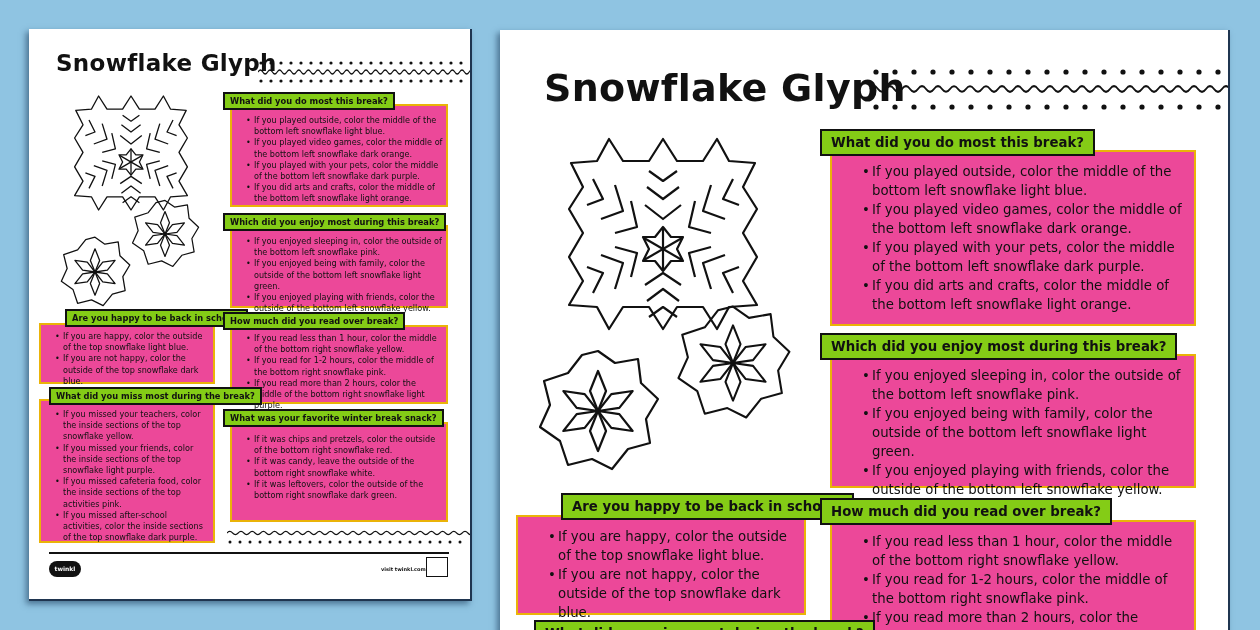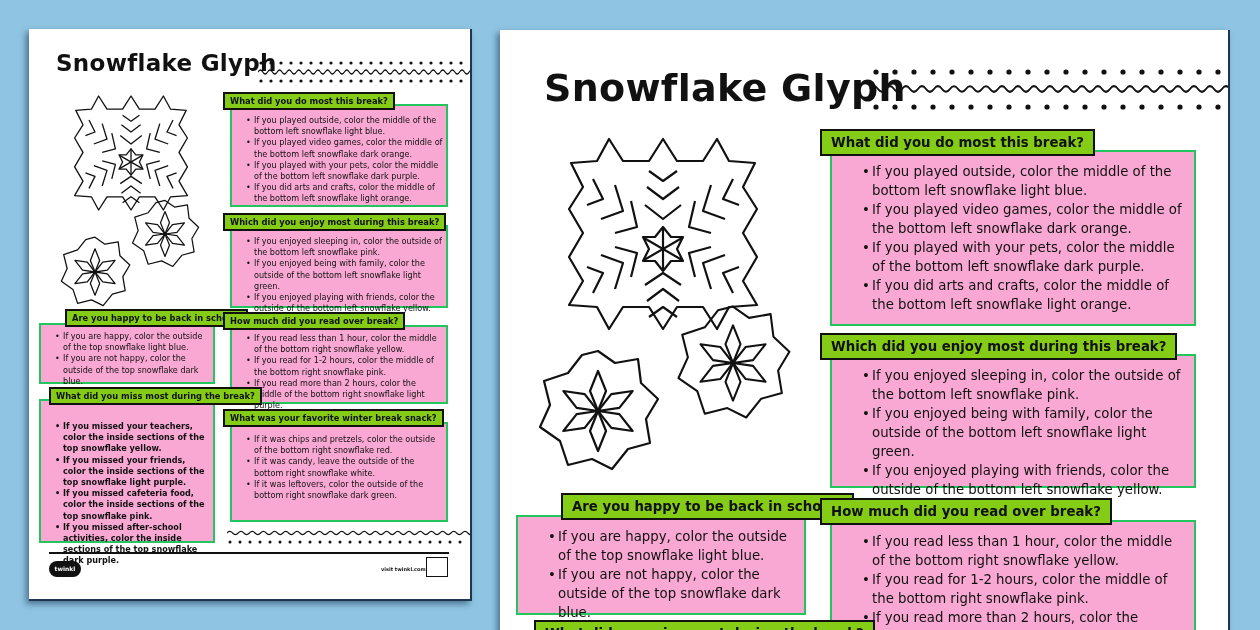--- a/index.html
+++ b/index.html
@@ -3,21 +3,21 @@
 <meta charset="utf-8">
 <style>
   html,body{margin:0;padding:0;}
   body{width:1260px;height:630px;overflow:hidden;background:#8fc4e2;position:relative;font-family:"DejaVu Sans",sans-serif;color:#111;}
   .page{position:absolute;background:#fff;box-shadow:-3px 3px 6px rgba(20,50,80,.55);border-right:2px solid #1f3550;border-bottom:2px solid #1f3550;overflow:hidden;}
   .page.small{left:29px;top:29px;width:441px;height:570px;}
   .page.large{left:500px;top:30px;width:728px;height:620px;}
 
   .title{position:absolute;font-weight:bold;letter-spacing:0.3px;white-space:nowrap;}
   .deco{position:absolute;}
-  .qbox{position:absolute;border:2px solid #22c55e;background:#f9a8d4;}
+  .qbox{position:absolute;border:2px solid #eab308;background:#ec4899;}
   .qlabel{position:absolute;border:2px solid #111;background:#84cc16;font-weight:bold;white-space:nowrap;z-index:2;}
   ul.bullets{list-style:none;margin:0;padding:0;}
   ul.bullets li{position:relative;}
   ul.bullets li::before{content:"\2022";position:absolute;left:-12px;}
 
   
   .small .title{font-size:23px;left:27px;top:21px;}
   .small .qlabel{font-size:8.3px;padding:2px 5px;}
   .small ul.bullets{font-size:8.1px;line-height:11.2px;}
   .small ul.bullets li::before{left:-8px;}
@@ -179,24 +179,24 @@
   <div class="qbox" style="left:201px;top:296px;width:214px;height:75px;">
     <ul class="bullets" style="margin:6px 4px 0 22px;">
       <li>If you read less than 1 hour, color the middle of the bottom right snowflake yellow.</li>
       <li>If you read for 1-2 hours, color the middle of the bottom right snowflake pink.</li>
       <li>If you read more than 2 hours, color the middle of the bottom right snowflake light purple.</li>
     </ul>
   </div>
 
   <div class="qlabel" style="left:20px;top:358px;">What did you miss most during the break?</div>
   <div class="qbox" style="left:10px;top:370px;width:172px;height:140px;">
-    <ul class="bullets" style="margin:20px 6px 0 22px;font-weight:bold;">
+    <ul class="bullets" style="margin:8px 6px 0 22px;">
       <li>If you missed your teachers, color the inside sections of the top snowflake yellow.</li>
       <li>If you missed your friends, color the inside sections of the top snowflake light purple.</li>
-      <li>If you missed cafeteria food, color the inside sections of the top snowflake pink.</li>
+      <li>If you missed cafeteria food, color the inside sections of the top activities pink.</li>
       <li>If you missed after-school activities, color the inside sections of the top snowflake dark purple.</li>
     </ul>
   </div>
 
   <div class="qlabel" style="left:194px;top:380px;">What was your favorite winter break snack?</div>
   <div class="qbox" style="left:201px;top:393px;width:214px;height:96px;">
     <ul class="bullets" style="margin:10px 4px 0 22px;">
       <li>If it was chips and pretzels, color the outside of the bottom right snowflake red.</li>
       <li>If it was candy, leave the outside of the bottom right snowflake white.</li>
       <li>If it was leftovers, color the outside of the bottom right snowflake dark green.</li>

